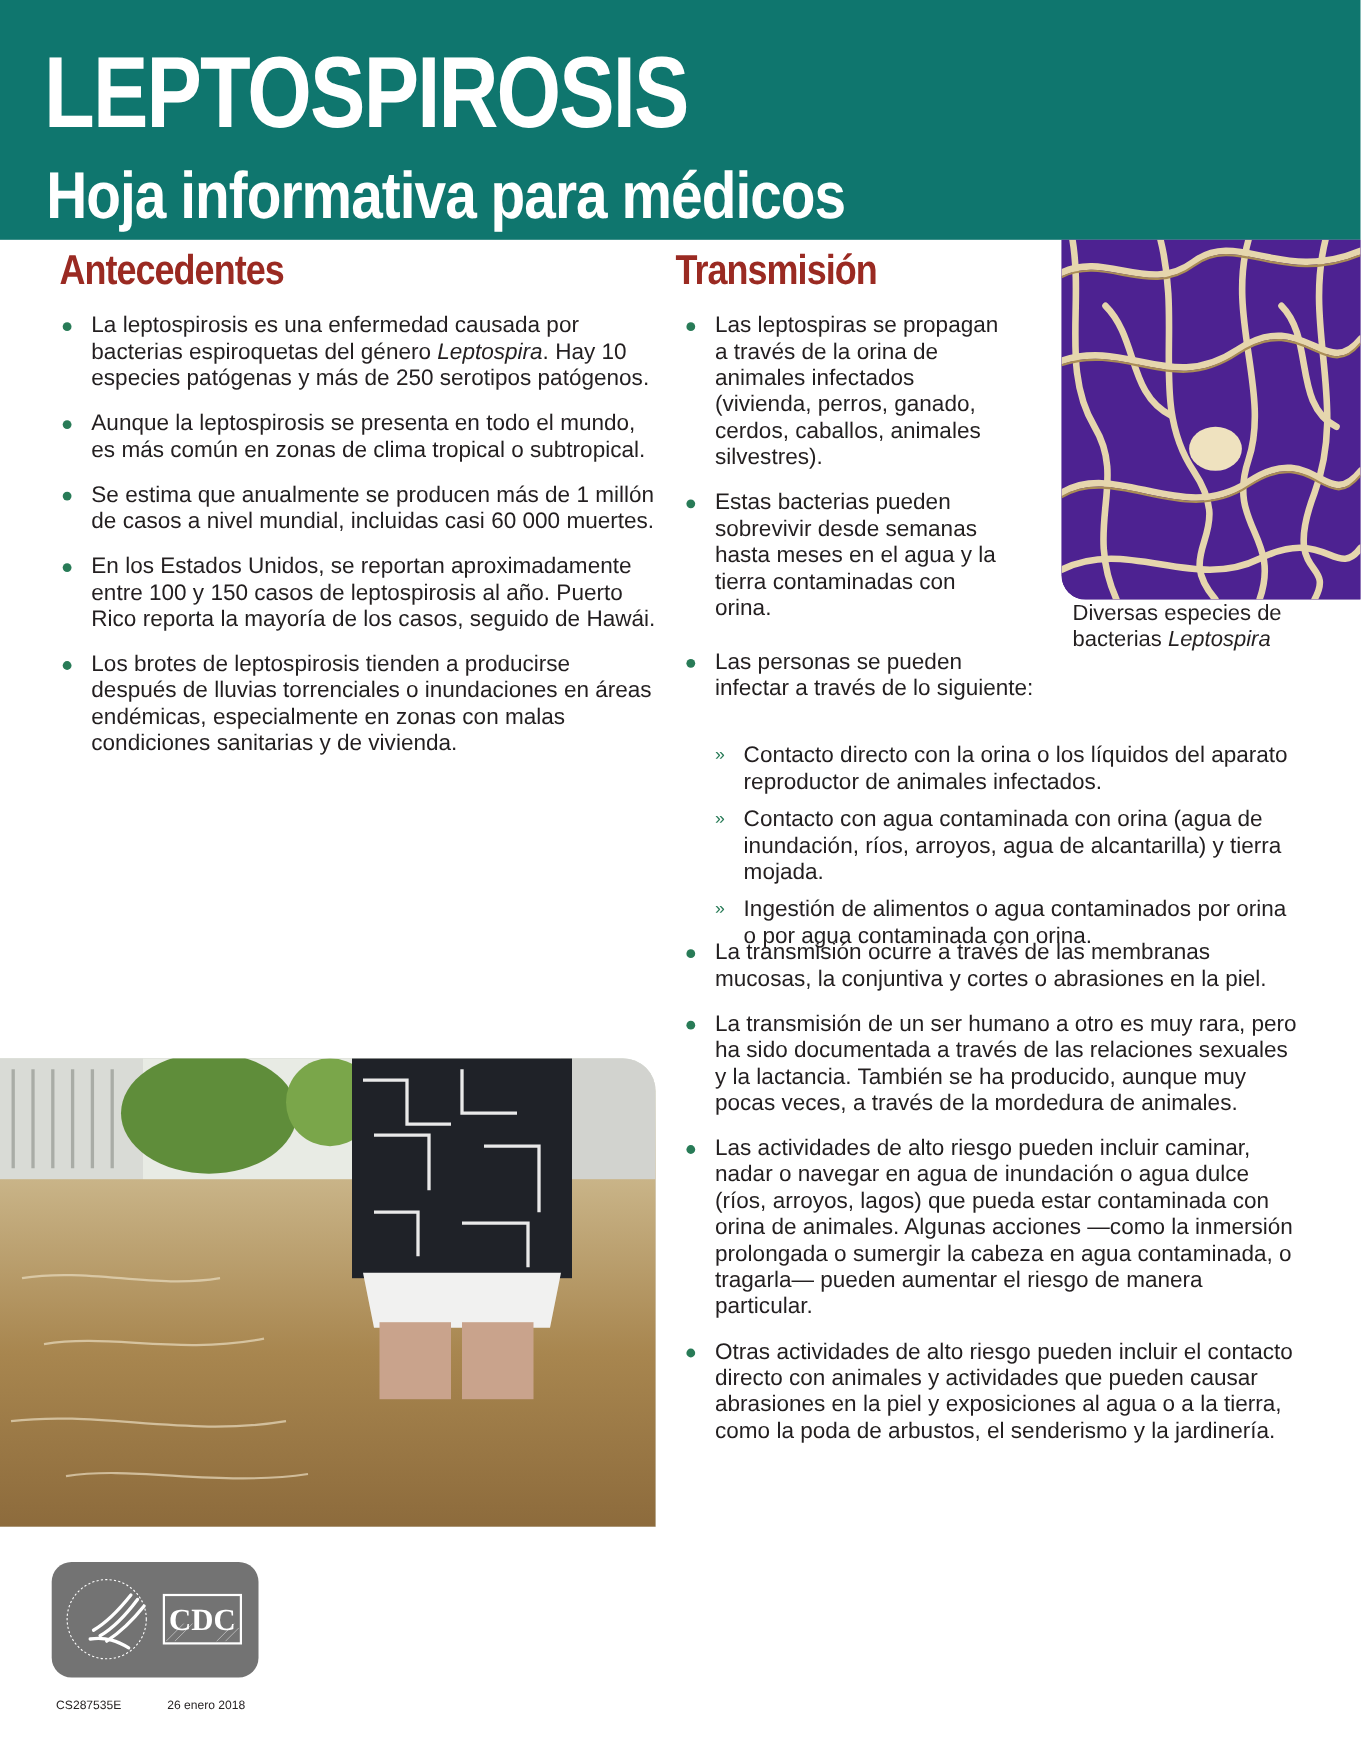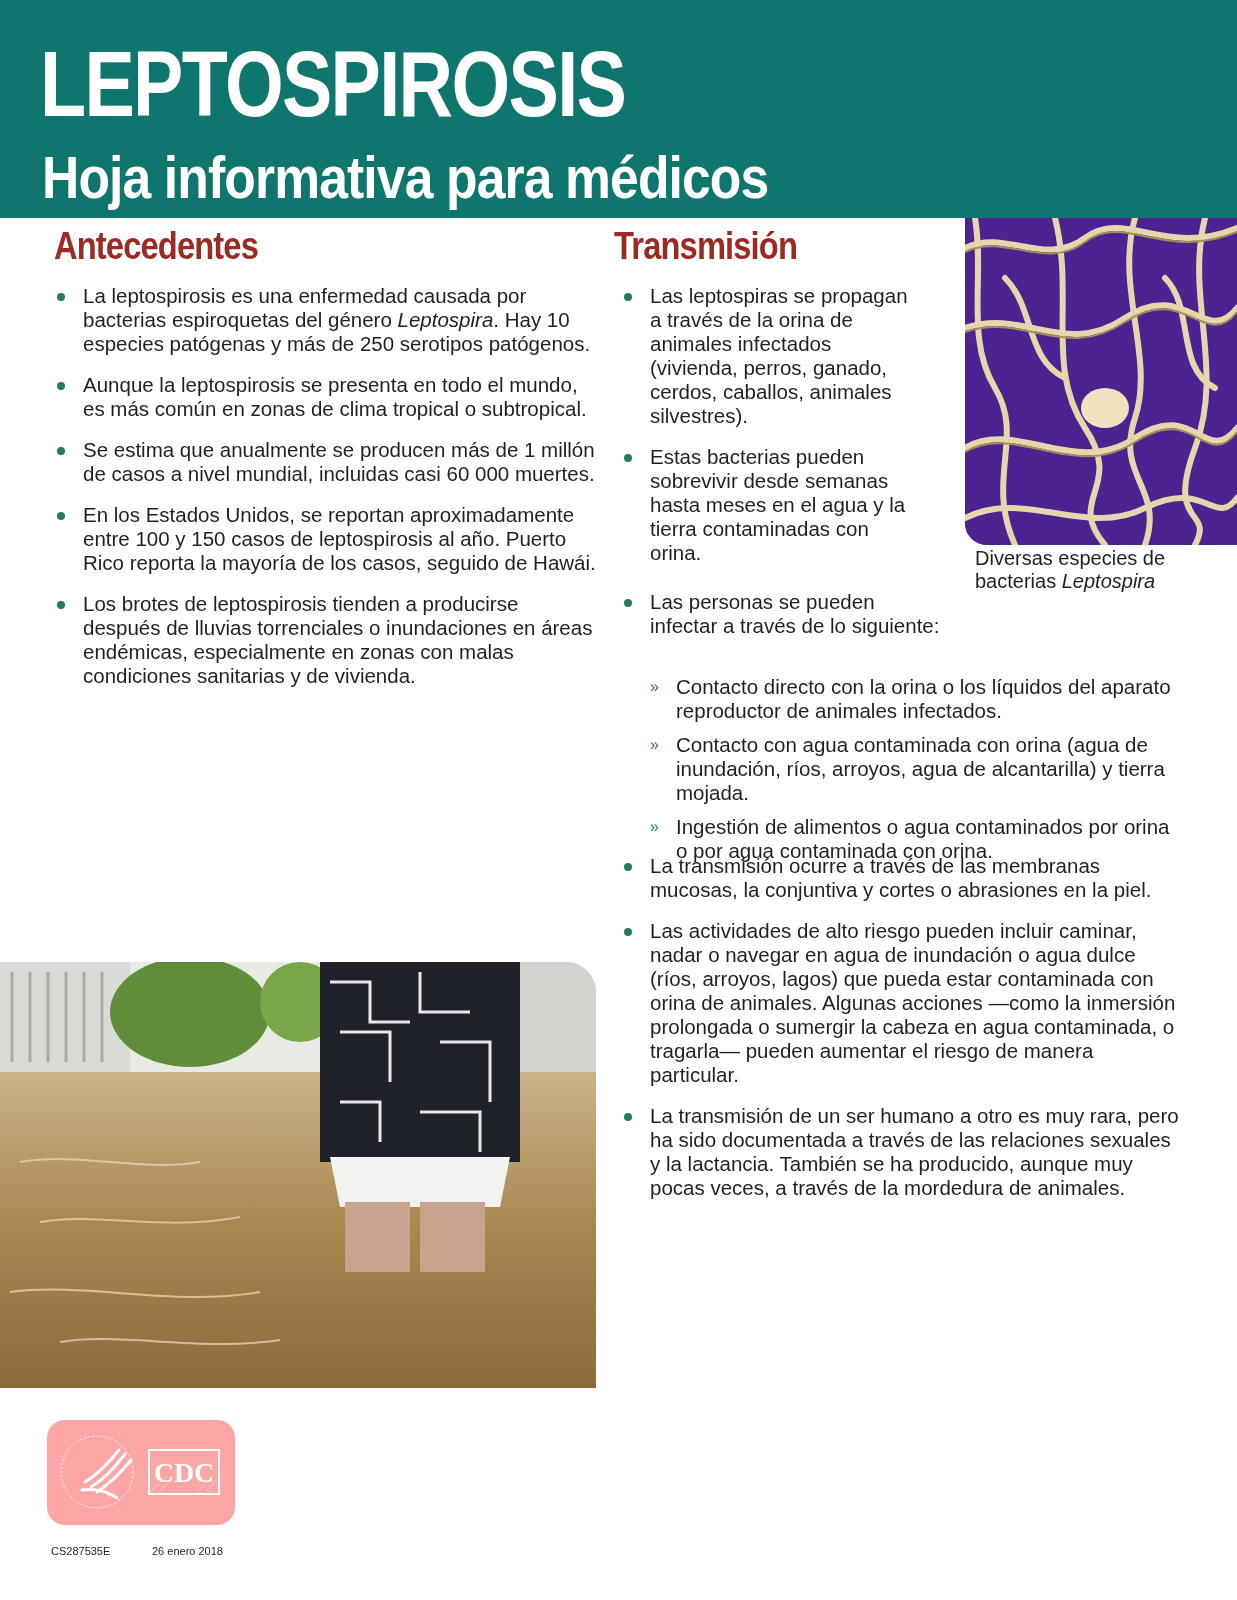--- a/index.html
+++ b/index.html
@@ -58,21 +58,21 @@
   }
 
   .flood-photo {
     position: absolute; left: 0; top: 962px; width: 596px; height: 426px;
     border-top-right-radius: 30px; overflow: hidden;
     background: linear-gradient(180deg, #cfd4cb 0%, #b9a074 25%, #a88a5c 55%, #8c6f45 100%);
   }
 
   .cdc-logo {
     position: absolute; left: 47px; top: 1420px; width: 188px; height: 105px;
-    background: #fca5a5; border-radius: 18px;
+    background: #737373; border-radius: 18px;
   }
   .footer-code { position: absolute; left: 51px; top: 1545px; font-size: 11px; color: #231f20; }
   .footer-date { position: absolute; left: 152px; top: 1545px; font-size: 11px; color: #231f20; }
 </style>
 </head>
 <body>
 
 <div class="header">
   <div class="title">LEPTOSPIROSIS</div>
   <div class="subtitle">Hoja informativa para médicos</div>
@@ -95,22 +95,23 @@
 <ul class="bullets" style="left:624px; top:590px; width:560px;">
   <li style="padding-right:240px;"><span>Las personas se pueden infectar a través de lo siguiente:</span></li>
 </ul>
 <ul class="sub" style="position:absolute; left:650px; top:657px; width:530px;">
   <li><span class="raquo">»</span><span>Contacto directo con la orina o los líquidos del aparato reproductor de animales infectados.</span></li>
   <li><span class="raquo">»</span><span>Contacto con agua contaminada con orina (agua de inundación, ríos, arroyos, agua de alcantarilla) y tierra mojada.</span></li>
   <li><span class="raquo">»</span><span>Ingestión de alimentos o agua contaminados por orina o por agua contaminada con orina.</span></li>
 </ul>
 <ul class="bullets" style="left:624px; top:854px; width:560px;">
   <li>La transmisión ocurre a través de las membranas mucosas, la conjuntiva y cortes o abrasiones en la piel.</li>
+  <li>La transmisión de un ser humano a otro es muy rara, pero ha sido documentada a través de las relaciones sexuales y la lactancia. También se ha producido, aunque muy pocas veces, a través de la mordedura de animales.</li>
   <li>Las actividades de alto riesgo pueden incluir caminar, nadar o navegar en agua de inundación o agua dulce (ríos, arroyos, lagos) que pueda estar contaminada con orina de animales. Algunas acciones —como la inmersión prolongada o sumergir la cabeza en agua contaminada, o tragarla— pueden aumentar el riesgo de manera particular.</li>
-  <li>La transmisión de un ser humano a otro es muy rara, pero ha sido documentada a través de las relaciones sexuales y la lactancia. También se ha producido, aunque muy pocas veces, a través de la mordedura de animales.</li>
+  <li>Otras actividades de alto riesgo pueden incluir el contacto directo con animales y actividades que pueden causar abrasiones en la piel y exposiciones al agua o a la tierra, como la poda de arbustos, el senderismo y la jardinería.</li>
 </ul>
 
 <div class="bacteria-photo">
   <svg width="272" height="327" viewBox="0 0 272 327">
     <rect width="272" height="327" fill="#4d2291"></rect>
     <g fill="none" stroke="#e6d6ad" stroke-width="6" stroke-linecap="round">
       <path d="M0,30 C40,10 80,50 120,20 S200,40 272,10"></path>
       <path d="M10,0 C20,60 0,120 30,170 S20,260 50,327"></path>
       <path d="M0,110 C60,90 100,140 160,100 S240,130 272,90"></path>
       <path d="M90,0 C110,80 80,150 120,210 S100,280 140,327"></path>

